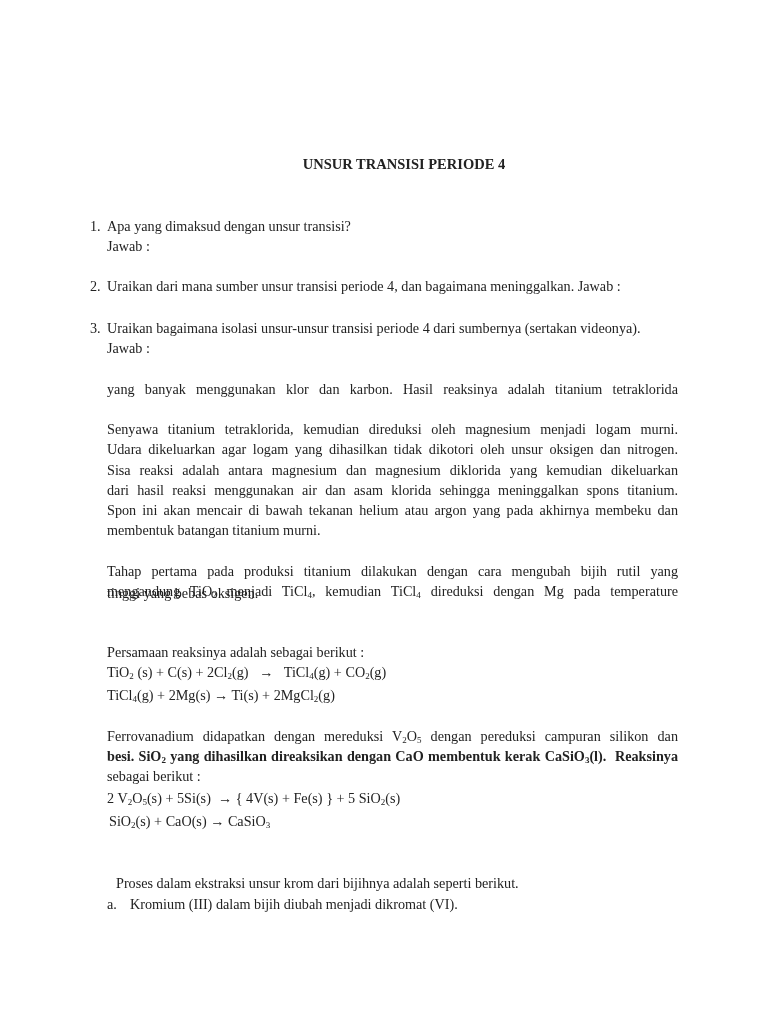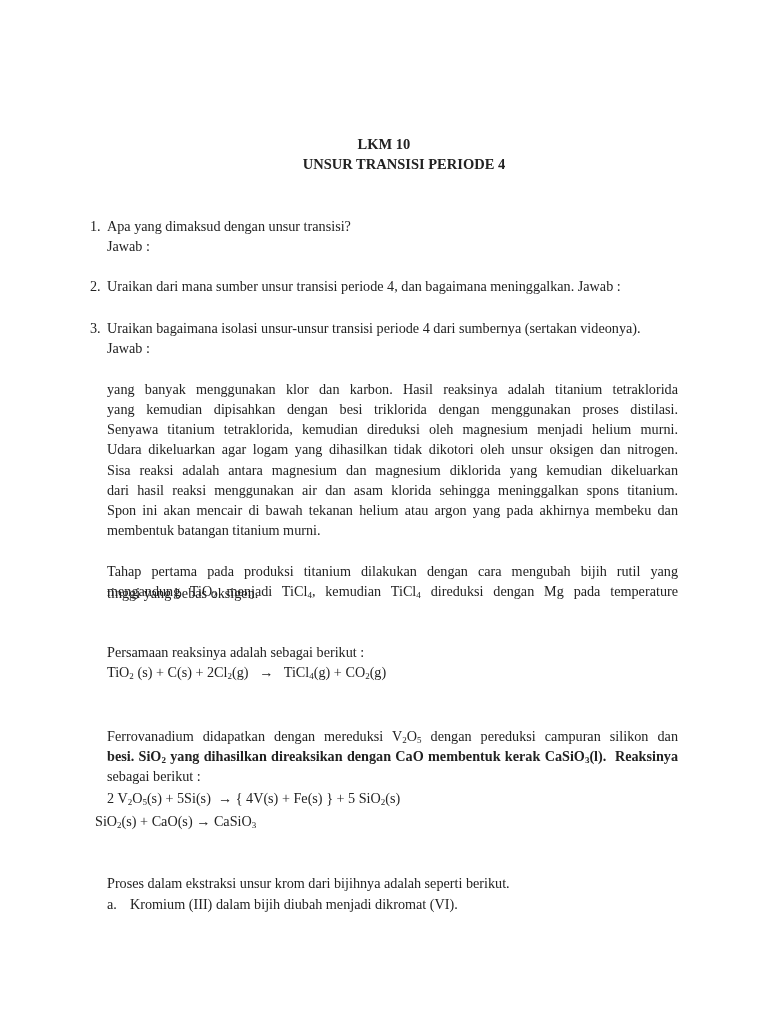--- a/index.html
+++ b/index.html
@@ -12,55 +12,54 @@
   .just.last { text-align-last: left; }
   .num { position: absolute; left: 90px; }
   sub { font-size: 9px; vertical-align: -2px; line-height: 0; }
   .bold { font-weight: bold; }
 </style>
 </head>
 <body>
 
 <div class="page">
 
-  <div class="center" style="top:136px;">LKM 10</div>
   <div class="center" style="top:156px;padding-left:20px;">UNSUR TRANSISI PERIODE 4</div>
 
   <div class="line" style="top:216px;">
     <span class="num" style="position:absolute; left:90px;">1.</span>
   </div>
   <div class="line" style="top:216px; left:107px;">Apa yang dimaksud dengan unsur transisi?</div>
   <div class="line" style="top:236px; left:107px;">Jawab :</div>
 
   <div class="line" style="top:276px; left:90px;">2.</div>
   <div class="line" style="top:276px; left:107px;">Uraikan dari mana sumber unsur transisi periode 4, dan bagaimana meninggalkan. Jawab :</div>
 
   <div class="line" style="top:318px; left:90px;">3.</div>
   <div class="line" style="top:318px; left:107px;text-align:center;">Uraikan bagaimana isolasi unsur-unsur transisi periode 4 dari sumbernya (sertakan videonya).</div>
   <div class="line" style="top:338px; left:107px;">Jawab :</div>
 
   <div class="just" style="top:379px;">yang banyak menggunakan klor dan karbon. Hasil reaksinya adalah titanium tetraklorida</div>
-  <div class="just" style="top:399px;">yang kemudian dipisahkan dengan besi triklorida dengan menggunakan proses distilasi.</div>
-  <div class="just" style="top:419px;">Senyawa titanium tetraklorida, kemudian direduksi oleh magnesium menjadi helium murni.</div>
+  <div class="just" style="top:419px;">Senyawa titanium tetraklorida, kemudian direduksi oleh magnesium menjadi logam murni.</div>
   <div class="just" style="top:439px;">Udara dikeluarkan agar logam yang dihasilkan tidak dikotori oleh unsur oksigen dan nitrogen.</div>
   <div class="just" style="top:460px;">Sisa reaksi adalah antara magnesium dan magnesium diklorida yang kemudian dikeluarkan</div>
   <div class="just" style="top:500px;">Spon ini akan mencair di bawah tekanan helium atau argon yang pada akhirnya membeku dan</div>
   <div class="just" style="top:480px;">dari hasil reaksi menggunakan air dan asam klorida sehingga meninggalkan spons titanium.</div>
   <div class="just last" style="top:520px;">membentuk batangan titanium murni.</div>
 
   <div class="just" style="top:561px;">Tahap pertama pada produksi titanium dilakukan dengan cara mengubah bijih rutil yang</div>
   <div class="just" style="top:581px;"><span>mengandung TiO</span><sub>2</sub><span> menjadi TiCl</span><sub>4</sub><span>, kemudian TiCl</span><sub>4</sub><span> direduksi dengan Mg pada temperature</span></div>
   <div class="just last" style="top:583px;">tinggi yang bebas oksigen.</div>
 
   <div class="line" style="top:642px; left:107px;">Persamaan reaksinya adalah sebagai berikut :</div>
   <div class="line" style="top:662px; left:107px;"><span>TiO</span><sub>2</sub><span style="white-space:pre"> (s) + C(s) + 2Cl</span><sub>2</sub><span style="white-space:pre">(g)   →   TiCl</span><sub>4</sub><span>(g) + CO</span><sub>2</sub><span>(g)</span></div>
+  <div class="line" style="top:685px; left:107px;"><span>TiCl</span><sub>4</sub><span>(g) + 2Mg(s) → Ti(s) + 2MgCl</span><sub>2</sub><span>(g)</span></div>
 
   <div class="just" style="top:726px;"><span>Ferrovanadium didapatkan dengan mereduksi V</span><sub>2</sub><span>O</span><sub>5</sub><span> dengan pereduksi campuran silikon dan</span></div>
   <div class="just" style="top:746px;font-weight:bold;"><span>besi. SiO</span><sub>2</sub><span> yang dihasilkan direaksikan dengan CaO membentuk kerak CaSiO</span><sub>3</sub><span style="white-space:pre">(l).  Reaksinya</span></div>
   <div class="just last" style="top:766px;">sebagai berikut :</div>
   <div class="line" style="top:788px; left:107px;"><span>2 V</span><sub>2</sub><span>O</span><sub>5</sub><span style="white-space:pre">(s) + 5Si(s)  → { 4V(s) + Fe(s) } + 5 SiO</span><sub>2</sub><span>(s)</span></div>
-  <div class="line" style="top:811px; left:95px;text-align:right;"><span>SiO</span><sub>2</sub><span>(s) + CaO(s) → CaSiO</span><sub>3</sub></div>
+  <div class="line" style="top:811px; left:109px;text-align:right;"><span>SiO</span><sub>2</sub><span>(s) + CaO(s) → CaSiO</span><sub>3</sub></div>
 
-  <div class="line" style="top:873px; left:107px;">Proses dalam ekstraksi unsur krom dari bijihnya adalah seperti berikut.</div>
+  <div class="line" style="top:873px; left:116px;">Proses dalam ekstraksi unsur krom dari bijihnya adalah seperti berikut.</div>
   <div class="line" style="top:894px; left:107px;">a.</div>
   <div class="line" style="top:894px; left:130px;">Kromium (III) dalam bijih diubah menjadi dikromat (VI).</div>
 
 </div>
 
 </body></html>

